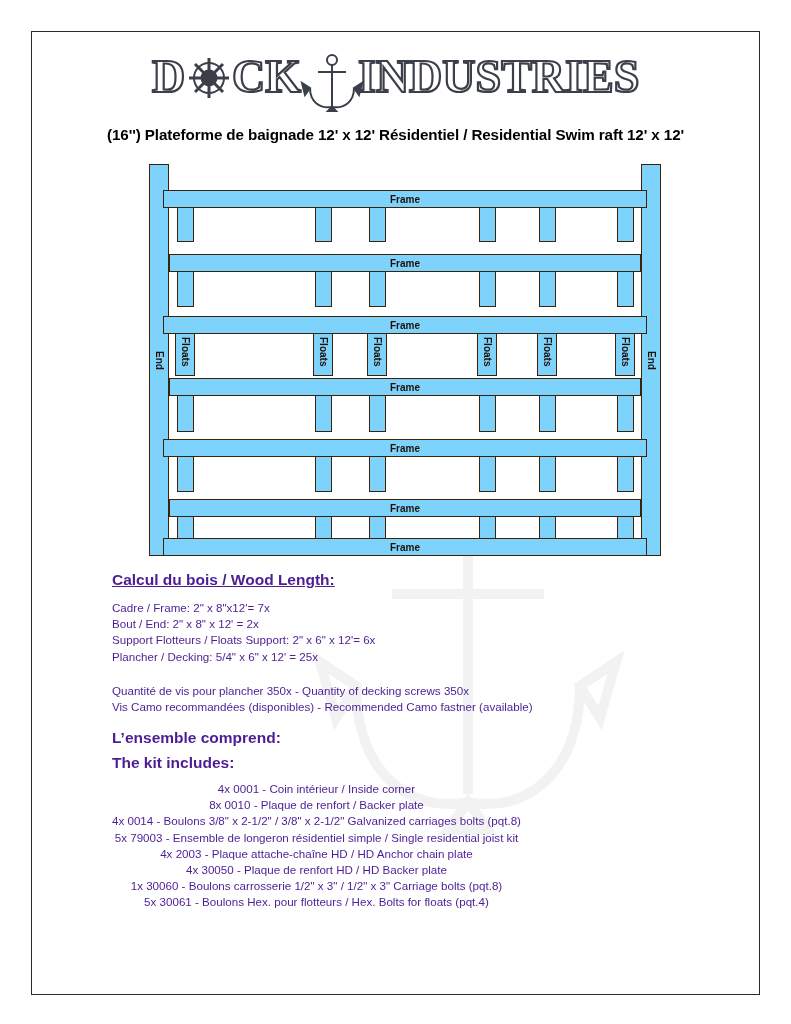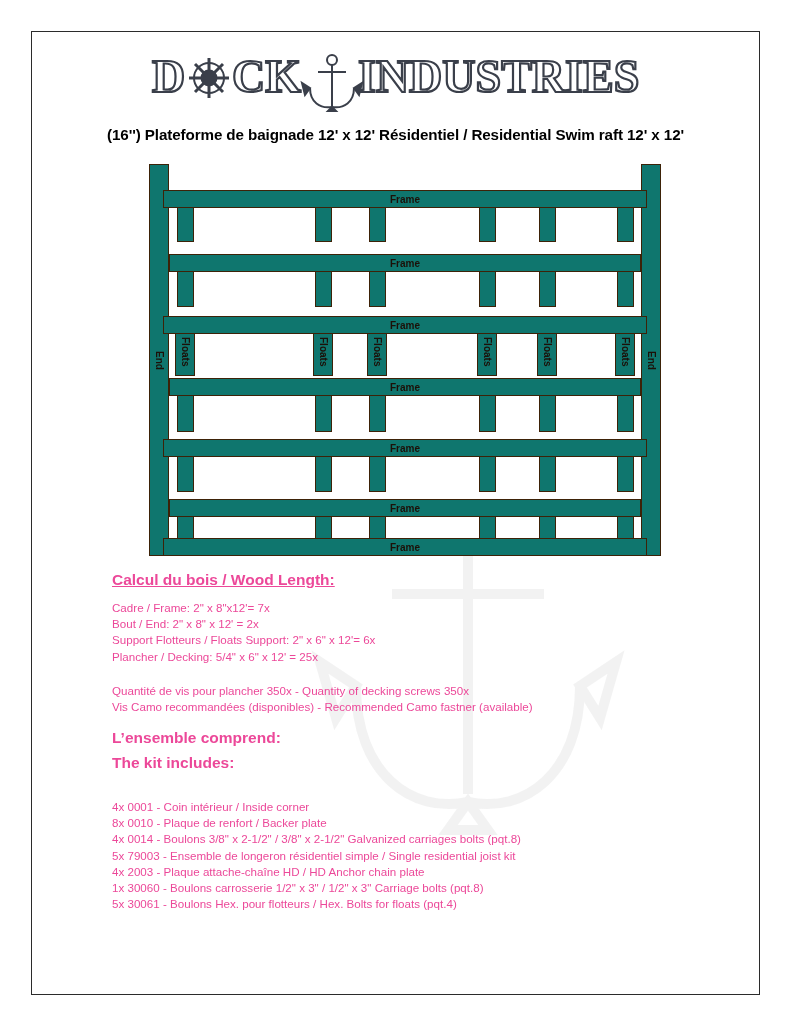--- a/index.html
+++ b/index.html
@@ -71,21 +71,21 @@
     position: absolute;
     left: 117px;
     top: 132px;
     width: 512px;
     height: 392px;
     background: #ffffff;
     z-index: 1;
   }
   .beam {
     position: absolute;
-    background: #0f766e;
+    background: #7dd3fc;
     border: 1px solid #3d2208;
     box-sizing: border-box;
   }
   .beam-label {
     position: absolute;
     left: 0;
     top: 0;
     width: 100%;
     height: 100%;
     display: flex;
@@ -101,21 +101,21 @@
     text-orientation: mixed;
   }
   .frame-beam  { left: 20px;  width: 472px; height: 18px; }
   .frame-beam.wide { left: 14px; width: 484px; }
   .end-beam-left  { left: 0px;   top: 0px; width: 20px;  height: 392px; }
   .end-beam-right { left: 492px; top: 0px; width: 20px;  height: 392px; }
   .joist { width: 17px; }
   .float-strip { width: 20px; }
 
   
-  .section { position: absolute; z-index: 2; color: #ec4899; }
+  .section { position: absolute; z-index: 2; color: #4c1d95; }
   .head-1 {
     font-size: 15.5px;
     font-weight: bold;
     text-decoration: underline;
     white-space: nowrap;
   }
   .head-2 {
     font-size: 15.5px;
     font-weight: bold;
     white-space: nowrap;
@@ -275,23 +275,24 @@
     <div class="body-line">Vis Camo recommandées (disponibles) - Recommended Camo fastner (available)</div>
   </div>
 
   <div class="section" style="left:80px; top:697px;text-align:right;">
     <div class="head-2">L’ensemble comprend:</div>
   </div>
   <div class="section" style="left:80px; top:722px;">
     <div class="head-2">The kit includes:</div>
   </div>
 
-  <div class="section" style="left:80px; top:767px;">
+  <div class="section" style="left:80px; top:749px;text-align:center;">
     <div class="body-line">4x 0001 - Coin intérieur / Inside corner</div>
     <div class="body-line">8x 0010 - Plaque de renfort / Backer plate</div>
     <div class="body-line">4x 0014 - Boulons 3/8" x 2-1/2" / 3/8" x 2-1/2" Galvanized carriages bolts (pqt.8)</div>
     <div class="body-line">5x 79003 - Ensemble de longeron résidentiel simple / Single residential joist kit</div>
     <div class="body-line">4x 2003 - Plaque attache-chaîne HD / HD Anchor chain plate</div>
+    <div class="body-line">4x 30050 - Plaque de renfort HD / HD Backer plate</div>
     <div class="body-line">1x 30060 - Boulons carrosserie 1/2" x 3" / 1/2" x 3" Carriage bolts (pqt.8)</div>
     <div class="body-line">5x 30061 - Boulons Hex. pour flotteurs / Hex. Bolts for floats (pqt.4)</div>
   </div>
 
 </div>
 
 </body></html>

